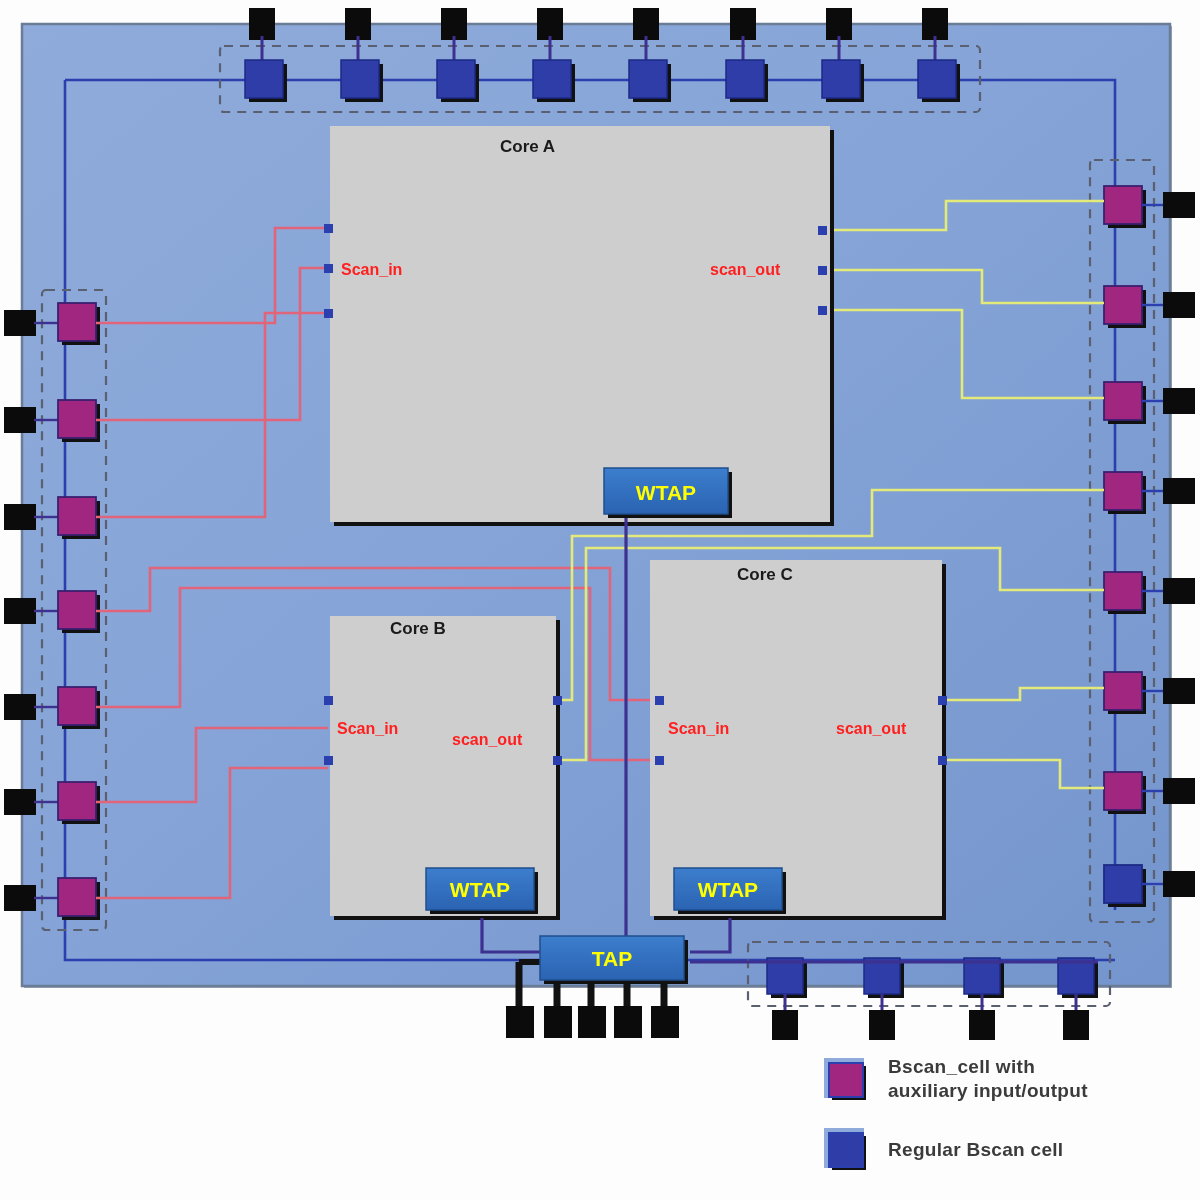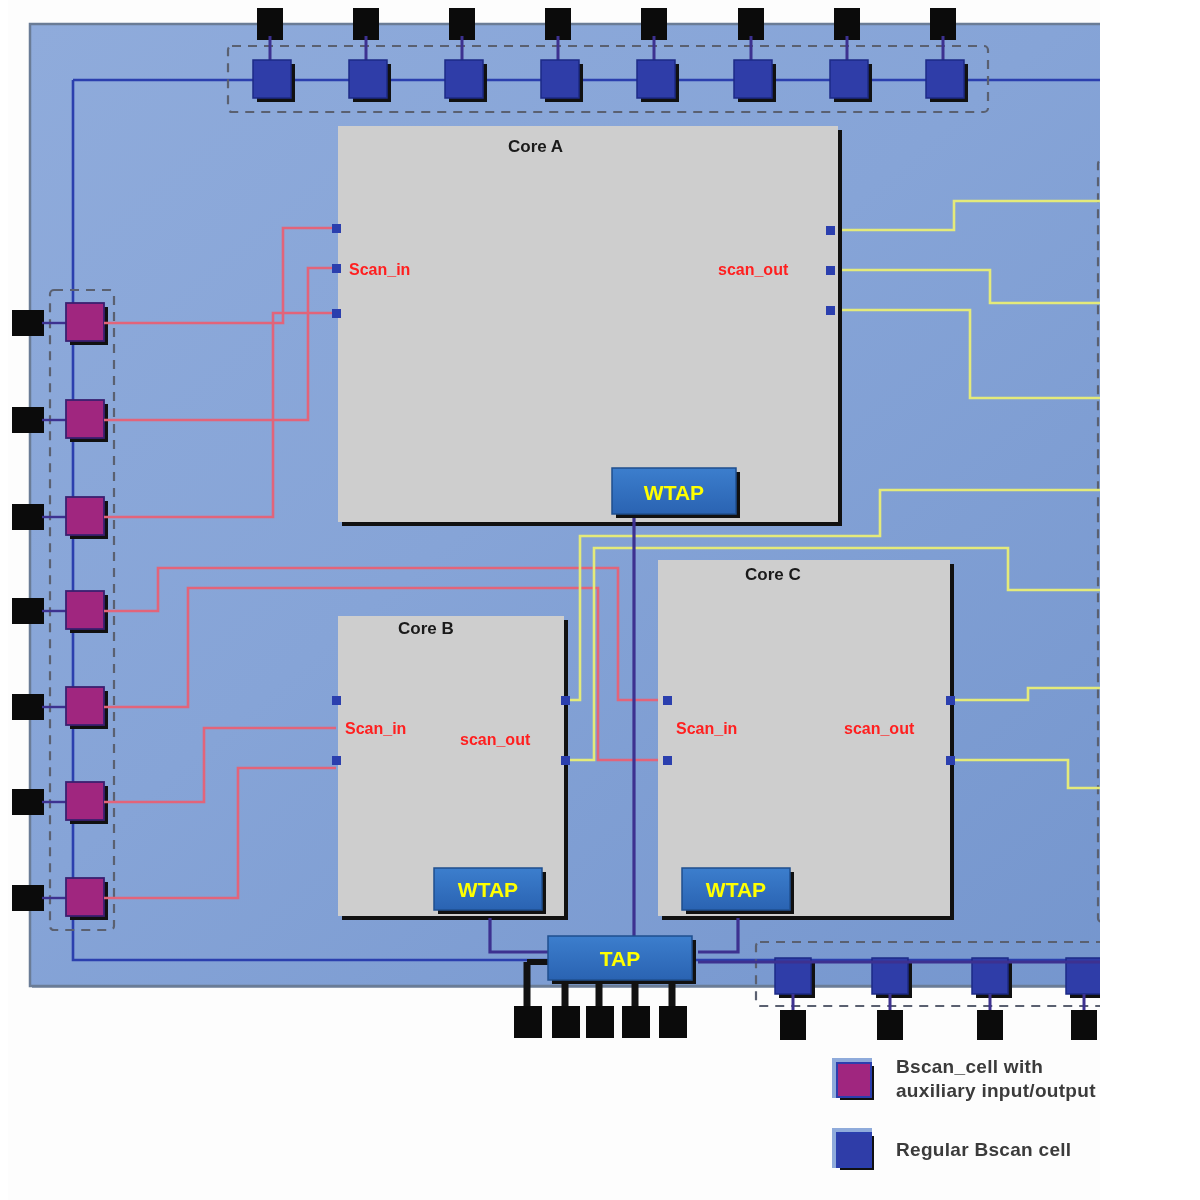--- a/index.html
+++ b/index.html
@@ -1,17 +1,17 @@
 <!DOCTYPE html>
 <html><head>
 <meta charset="utf-8">
 <style>
   html,body{margin:0;padding:0;background:#ffffff;}
   body{font-family:"Liberation Sans",sans-serif;}
-  #stage{position:relative;width:1092px;height:1200px;background:#fdfdfd;overflow:hidden;margin-left:8px;}
+  #stage{position:relative;width:1200px;height:1200px;background:#fdfdfd;overflow:hidden;}
   svg#diagram{position:absolute;left:0;top:0;width:1200px;height:1200px;}
   .lbl{font-family:"Liberation Sans",sans-serif;font-weight:bold;}
   .core-lbl{font-size:17px;fill:#1a1a1a;}
   .port-lbl{font-size:16px;fill:#ff1f1f;}
   .wtap-lbl{font-size:21px;fill:#ffff00;}
   .tap-lbl{font-size:21px;fill:#ffff00;}
   .legend-lbl{font-size:19px;fill:#3b3b3b;letter-spacing:0.3px;}
 </style>
 </head>
 <body>

